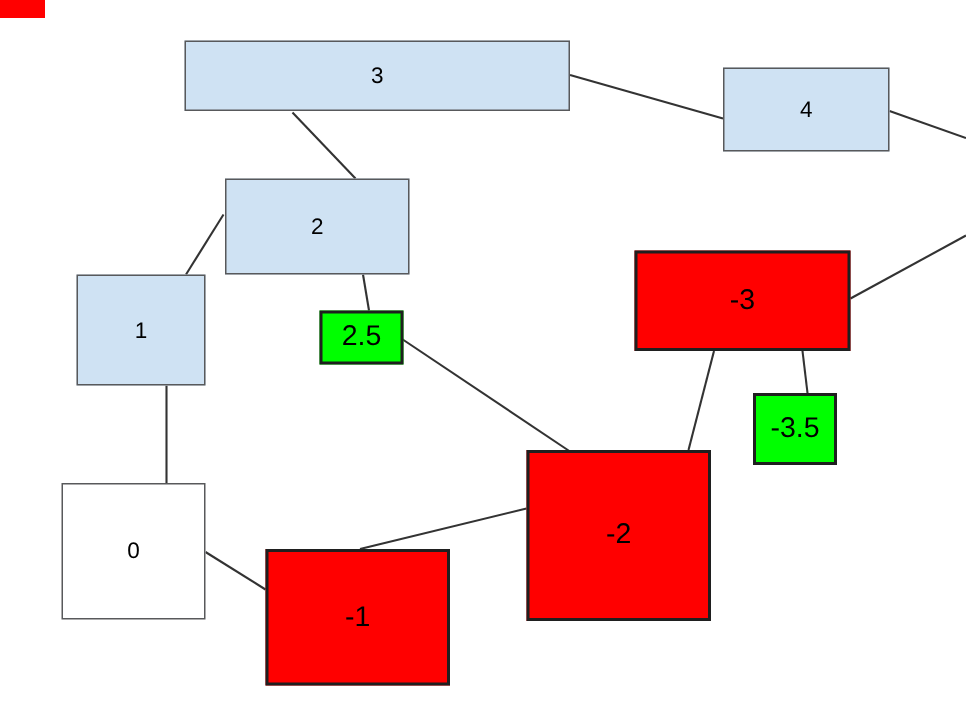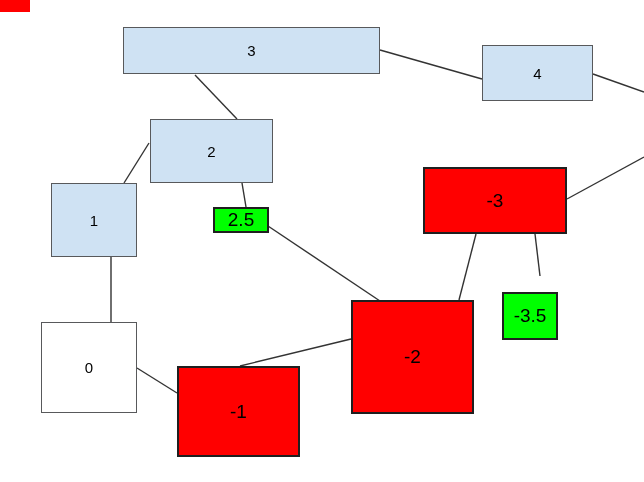--- a/index.html
+++ b/index.html
@@ -62,27 +62,27 @@
     </div>
     <div class="node light" style="left: 150px; top: 119px; width: 123px; height: 64px; background: rgb(207, 226, 243);">
       <span>2</span>
     </div>
     <div class="node light" style="left: 51px; top: 183px; width: 86px; height: 74px; background: rgb(207, 226, 243);">
       <span>1</span>
     </div>
     <div class="node light" style="left: 41px; top: 322px; width: 96px; height: 91px; background: rgb(255, 255, 255);">
       <span>0</span>
     </div>
-    <div class="node vivid" style="left: 213px; top: 207px; width: 56px; height: 26px; background: rgb(0, 255, 0);">
+    <div class="node vivid" style="left: 213px; top: 207px; width: 56px; height: 36px; background: rgb(0, 255, 0);">
       <span>2.5</span>
     </div>
     <div class="node vivid" style="left: 423px; top: 167px; width: 144px; height: 67px; background: rgb(255, 0, 0);">
       <span>-3</span>
     </div>
-    <div class="node vivid" style="left: 502px; top: 292px; width: 56px; height: 48px; background: rgb(0, 255, 0);">
+    <div class="node vivid" style="left: 502px; top: 262px; width: 56px; height: 48px; background: rgb(0, 255, 0);">
       <span>-3.5</span>
     </div>
     <div class="node vivid" style="left: 351px; top: 300px; width: 123px; height: 114px; background: rgb(255, 0, 0);">
       <span>-2</span>
     </div>
     <div class="node vivid" style="left: 177px; top: 366px; width: 123px; height: 91px; background: rgb(255, 0, 0);">
       <span>-1</span>
     </div>
   </div>
 

